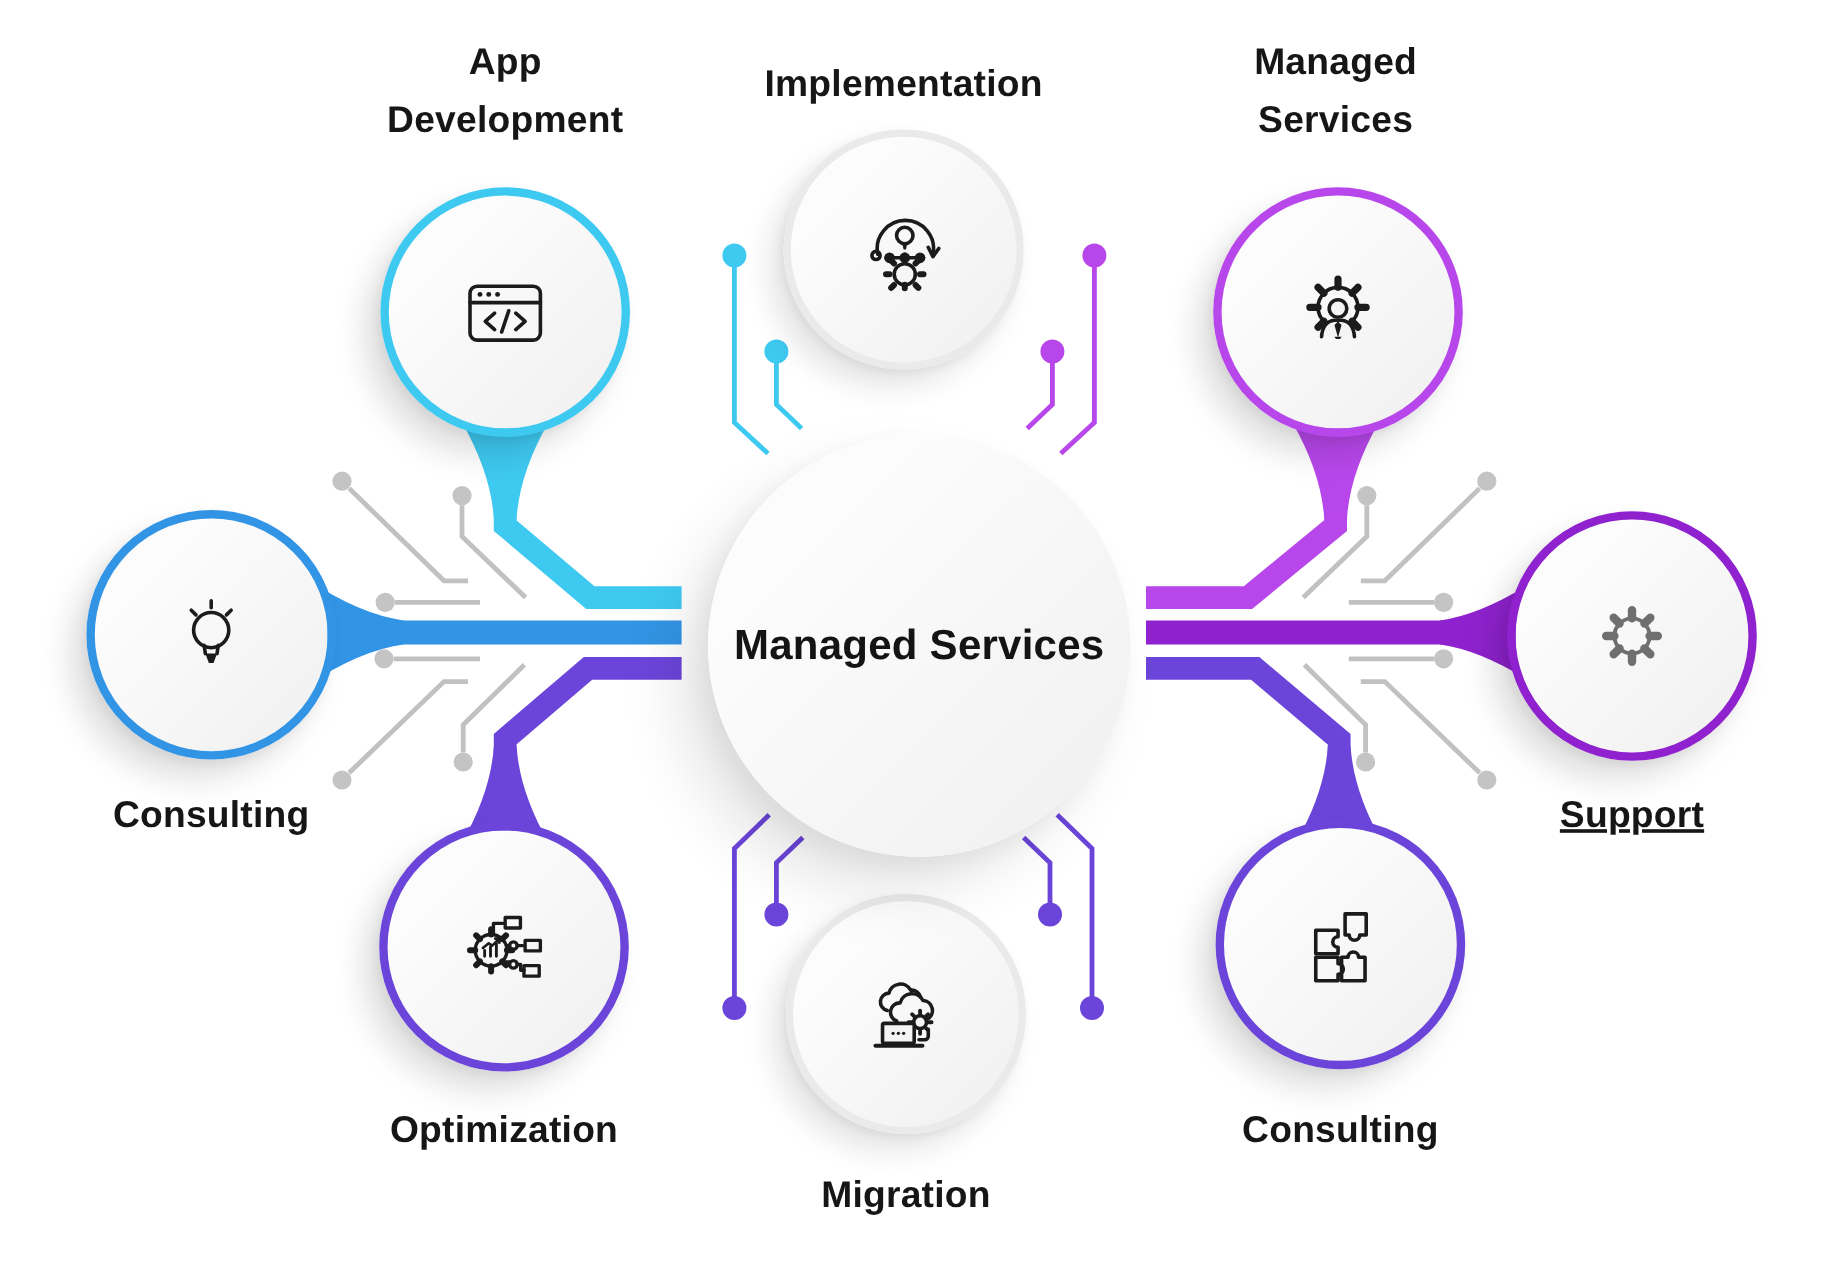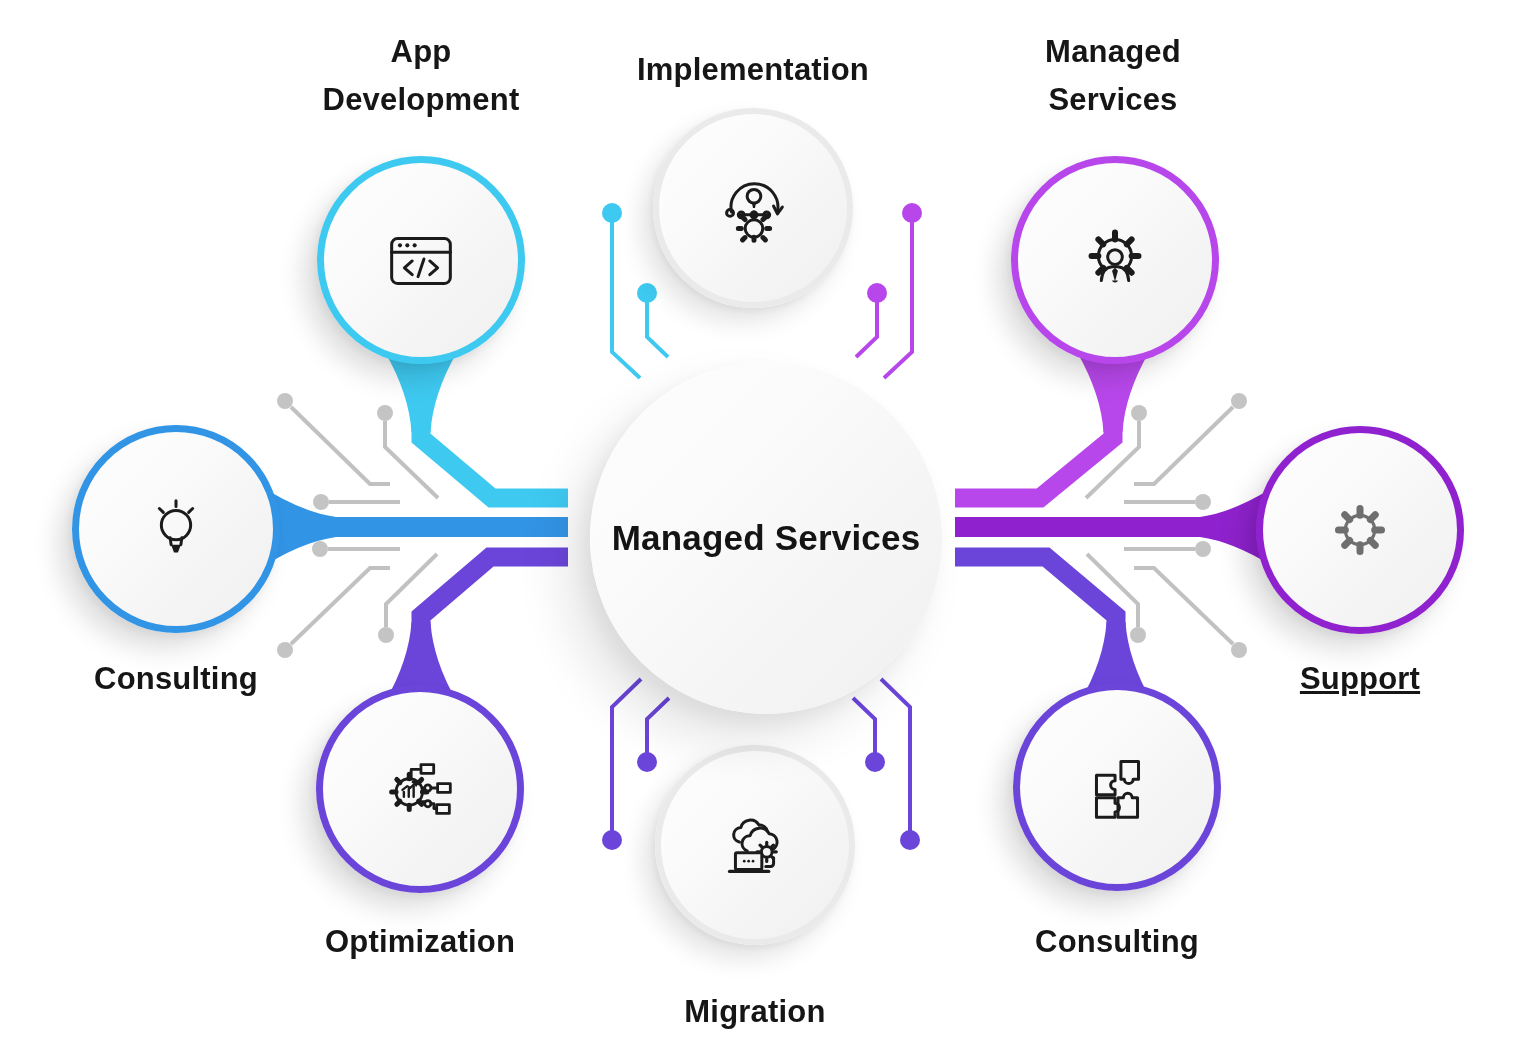--- a/index.html
+++ b/index.html
@@ -55,21 +55,21 @@
     font-size:31px;font-weight:600;line-height:1.55;color:var(--ink);
     letter-spacing:0.2px;
   }
   #lb-appdev{left:291px;top:28px;width:260px;}
   #lb-implementation{left:593px;top:46px;width:320px;}
   #lb-managed{left:1000px;top:28px;width:226px;}
   #lb-consulting{left:36px;top:655px;width:280px;}
   #lb-support{left:1220px;top:655px;width:280px;text-decoration:underline;}
   #lb-optimization{left:280px;top:918px;width:280px;}
   #lb-integration{left:977px;top:918px;width:280px;}
-  #lb-migration{left:615px;top:972px;width:280px;margin-top:16px;}
+  #lb-migration{left:615px;top:972px;width:280px;}
   .central-title{
     text-align:center;font-size:35px;font-weight:700;line-height:1.5;color:#141414;
     letter-spacing:0.2px;
   }
 </style>
 </head>
 <body>
 
 <div id="stage">
 

